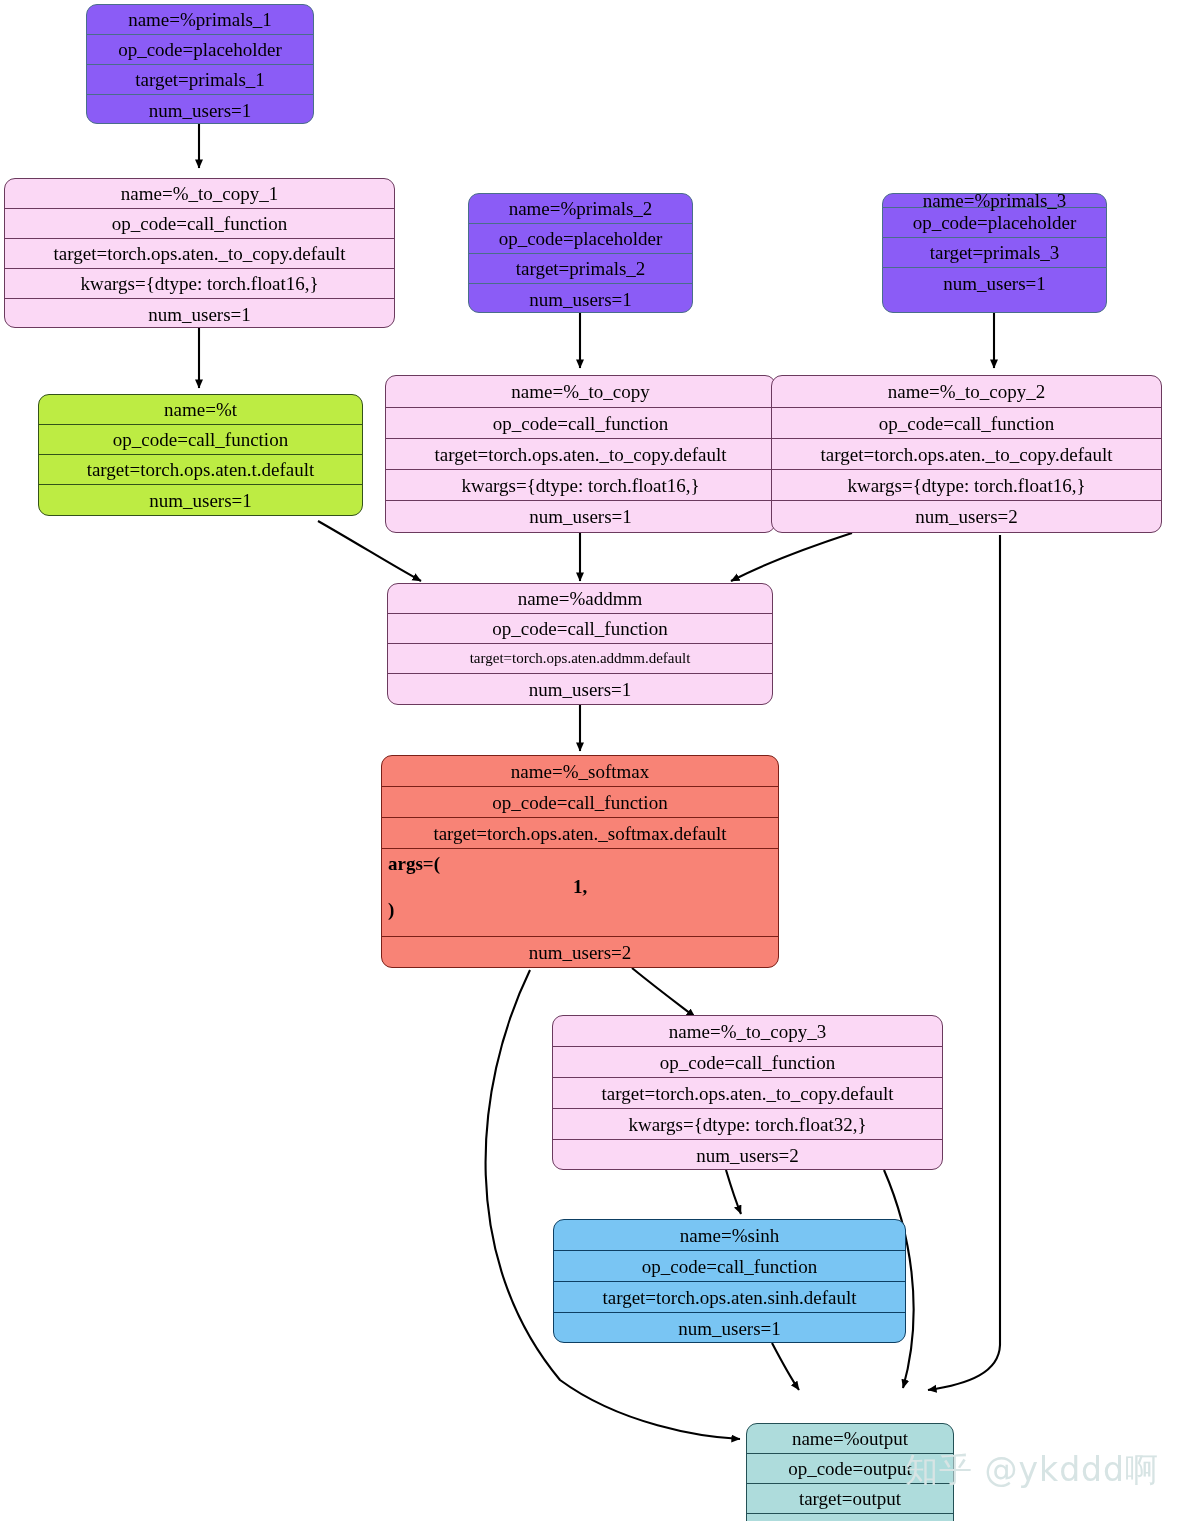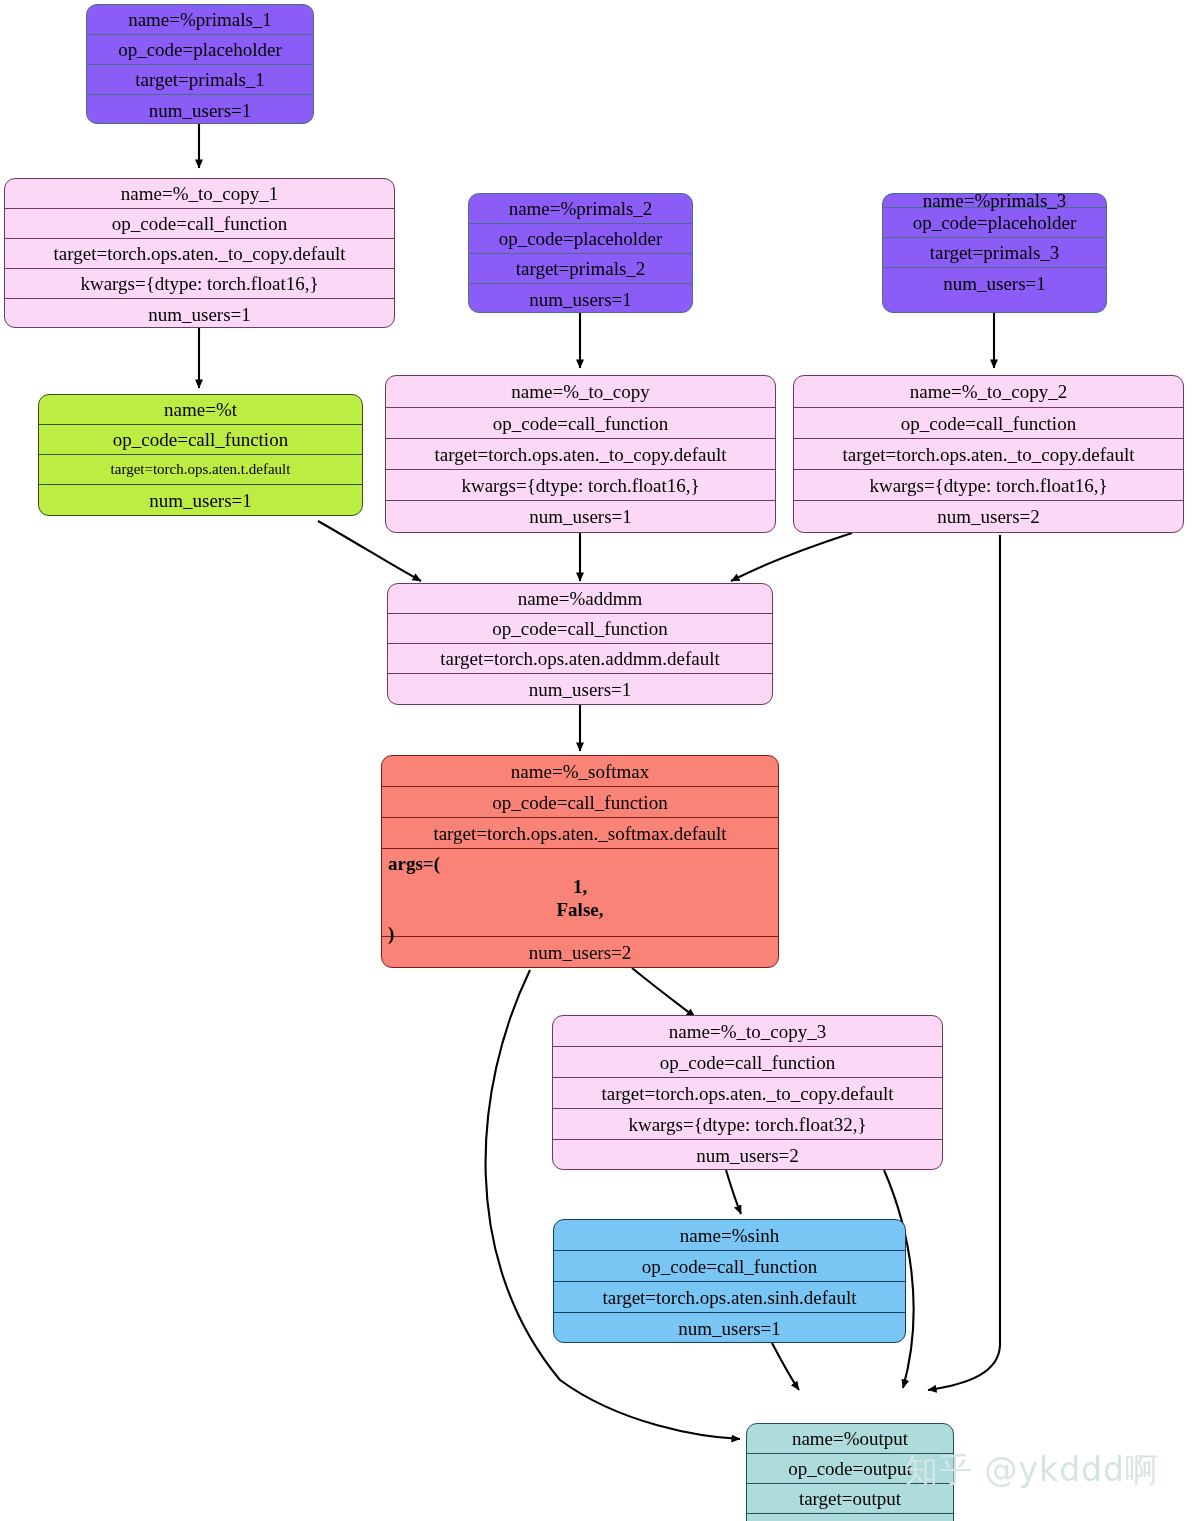--- a/index.html
+++ b/index.html
@@ -161,21 +161,21 @@
     </div>
   </div>
 
   <div class="node t-green" style="left:38px; top:394px; width:325px; height:122px;">
     <div class="row" style="height:30px; font-size:19px;">
       <span>name=%t</span>
     </div>
     <div class="row" style="height:30px; font-size:19px;">
       <span>op_code=call_function</span>
     </div>
-    <div class="row" style="height:30px; font-size:15px;">
+    <div class="row" style="height:30px; font-size:19px;">
       <span>target=torch.ops.aten.t.default</span>
     </div>
     <div class="row" style="height:30px; font-size:19px;">
       <span>num_users=1</span>
     </div>
   </div>
 
   <div class="node t-placeholder" style="left:468px; top:193px; width:225px; height:120px;">
     <div class="row" style="height:30px; font-size:19px;">
       <span>name=%primals_2</span>
@@ -217,21 +217,21 @@
       <span>op_code=placeholder</span>
     </div>
     <div class="row" style="height:30px; font-size:19px;">
       <span>target=primals_3</span>
     </div>
     <div class="row" style="height:30px; font-size:19px;">
       <span>num_users=1</span>
     </div>
   </div>
 
-  <div class="node t-pink" style="left:793px; top:375px; width:391px; height:158px;">
+  <div class="node t-pink" style="left:771px; top:375px; width:391px; height:158px;">
     <div class="row" style="height:32px; font-size:19px;">
       <span>name=%_to_copy_2</span>
     </div>
     <div class="row" style="height:31px; font-size:19px;">
       <span>op_code=call_function</span>
     </div>
     <div class="row" style="height:31px; font-size:19px;">
       <span>target=torch.ops.aten._to_copy.default</span>
     </div>
     <div class="row" style="height:31px; font-size:19px;">
@@ -242,42 +242,41 @@
     </div>
   </div>
 
   <div class="node t-pink" style="left:387px; top:583px; width:386px; height:122px;">
     <div class="row" style="height:30px; font-size:19px;">
       <span>name=%addmm</span>
     </div>
     <div class="row" style="height:30px; font-size:19px;">
       <span>op_code=call_function</span>
     </div>
-    <div class="row" style="height:30px; font-size:19px;justify-content:center;">
+    <div class="row" style="height:30px; font-size:15px;justify-content:center;">
       <span>target=torch.ops.aten.addmm.default</span>
     </div>
     <div class="row" style="height:30px; font-size:19px;">
       <span>num_users=1</span>
     </div>
   </div>
 
   <div class="node t-red" style="left:381px; top:755px; width:398px; height:213px;">
     <div class="row" style="height:31px; font-size:19px;">
       <span>name=%_softmax</span>
     </div>
     <div class="row" style="height:31px; font-size:19px;">
       <span>op_code=call_function</span>
     </div>
     <div class="row" style="height:31px; font-size:19px;">
       <span>target=torch.ops.aten._softmax.default</span>
     </div>
     <div class="row args" style="height:88px; font-size:19px;">
       <span class="al">args=(</span>
       <span class="ac">1,</span>
-      <span class="ac">False,</span>
       <span class="al">)</span>
     </div>
     <div class="row" style="height:31px; font-size:19px;">
       <span>num_users=2</span>
     </div>
   </div>
 
   <div class="node t-pink" style="left:552px; top:1015px; width:391px; height:155px;">
     <div class="row" style="height:31px; font-size:19px;">
       <span>name=%_to_copy_3</span>

